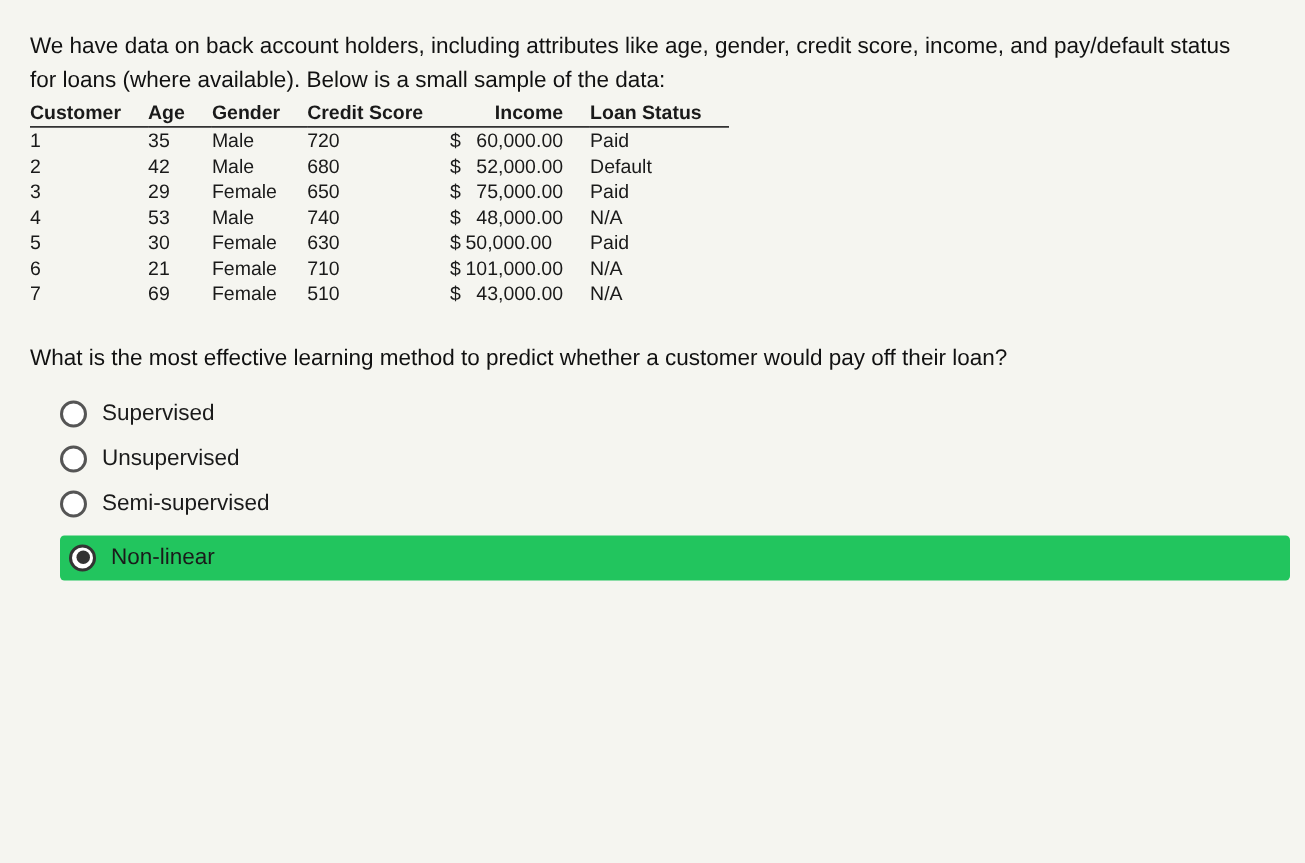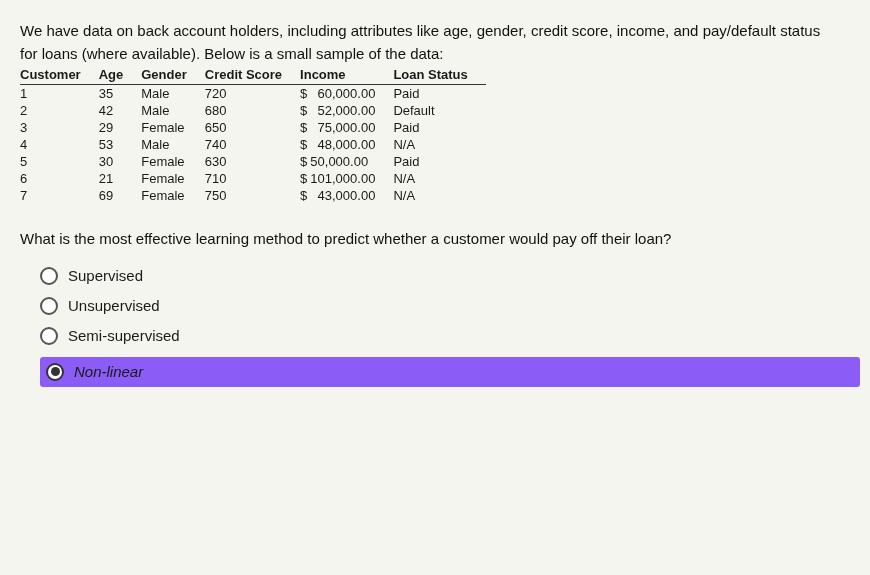--- a/index.html
+++ b/index.html
@@ -24,21 +24,21 @@
       color: #111;
     }
 
     .data-table {
       border-collapse: collapse;
       margin-bottom: 24px;
       font-size: 13px;
     }
 
     .data-table th {
-      text-align: left;
+      text-align: right;
       font-weight: bold;
       border-bottom: 1px solid #333;
       padding: 2px 18px 2px 0;
       font-size: 13px;
     }
 
     .data-table td {
       padding: 1px 18px 1px 0;
       font-size: 13px;
     }
@@ -89,26 +89,25 @@
 
     .radio-circle.selected::after {
       content: '';
       width: 9px;
       height: 9px;
       border-radius: 50%;
       background: #333;
     }
 
     .option-last {
-      background-color: #8b5cf6;
+      background-color: #22c55e;
       padding: 6px 10px 6px 6px;
       border-radius: 3px;
       width: 100%;
       max-width: 820px;
-      font-style: italic;
     }
   </style>
 </head>
 <body>
 
 <p class="description-text">We have data on back account holders, including attributes like age, gender, credit score, income, and pay/default status for loans (where available). Below is a small sample of the data:</p>
 
 <table class="data-table">
   <thead>
     <tr>
@@ -172,21 +171,21 @@
       <td>Female</td>
       <td>710</td>
       <td style="padding-right:3px;">$</td>
       <td style="text-align:right; padding-right:18px;">101,000.00</td>
       <td>N/A</td>
     </tr>
       <tr>
       <td>7</td>
       <td>69</td>
       <td>Female</td>
-      <td>750</td>
+      <td>510</td>
       <td style="padding-right:3px;">$</td>
       <td style="text-align:right; padding-right:18px;">43,000.00</td>
       <td>N/A</td>
     </tr>
     </tbody>
 </table>
 
 <p class="question-text">What is the most effective learning method to predict whether a customer would pay off their loan?</p>
 
 <ul class="options-list" id="options-list">

